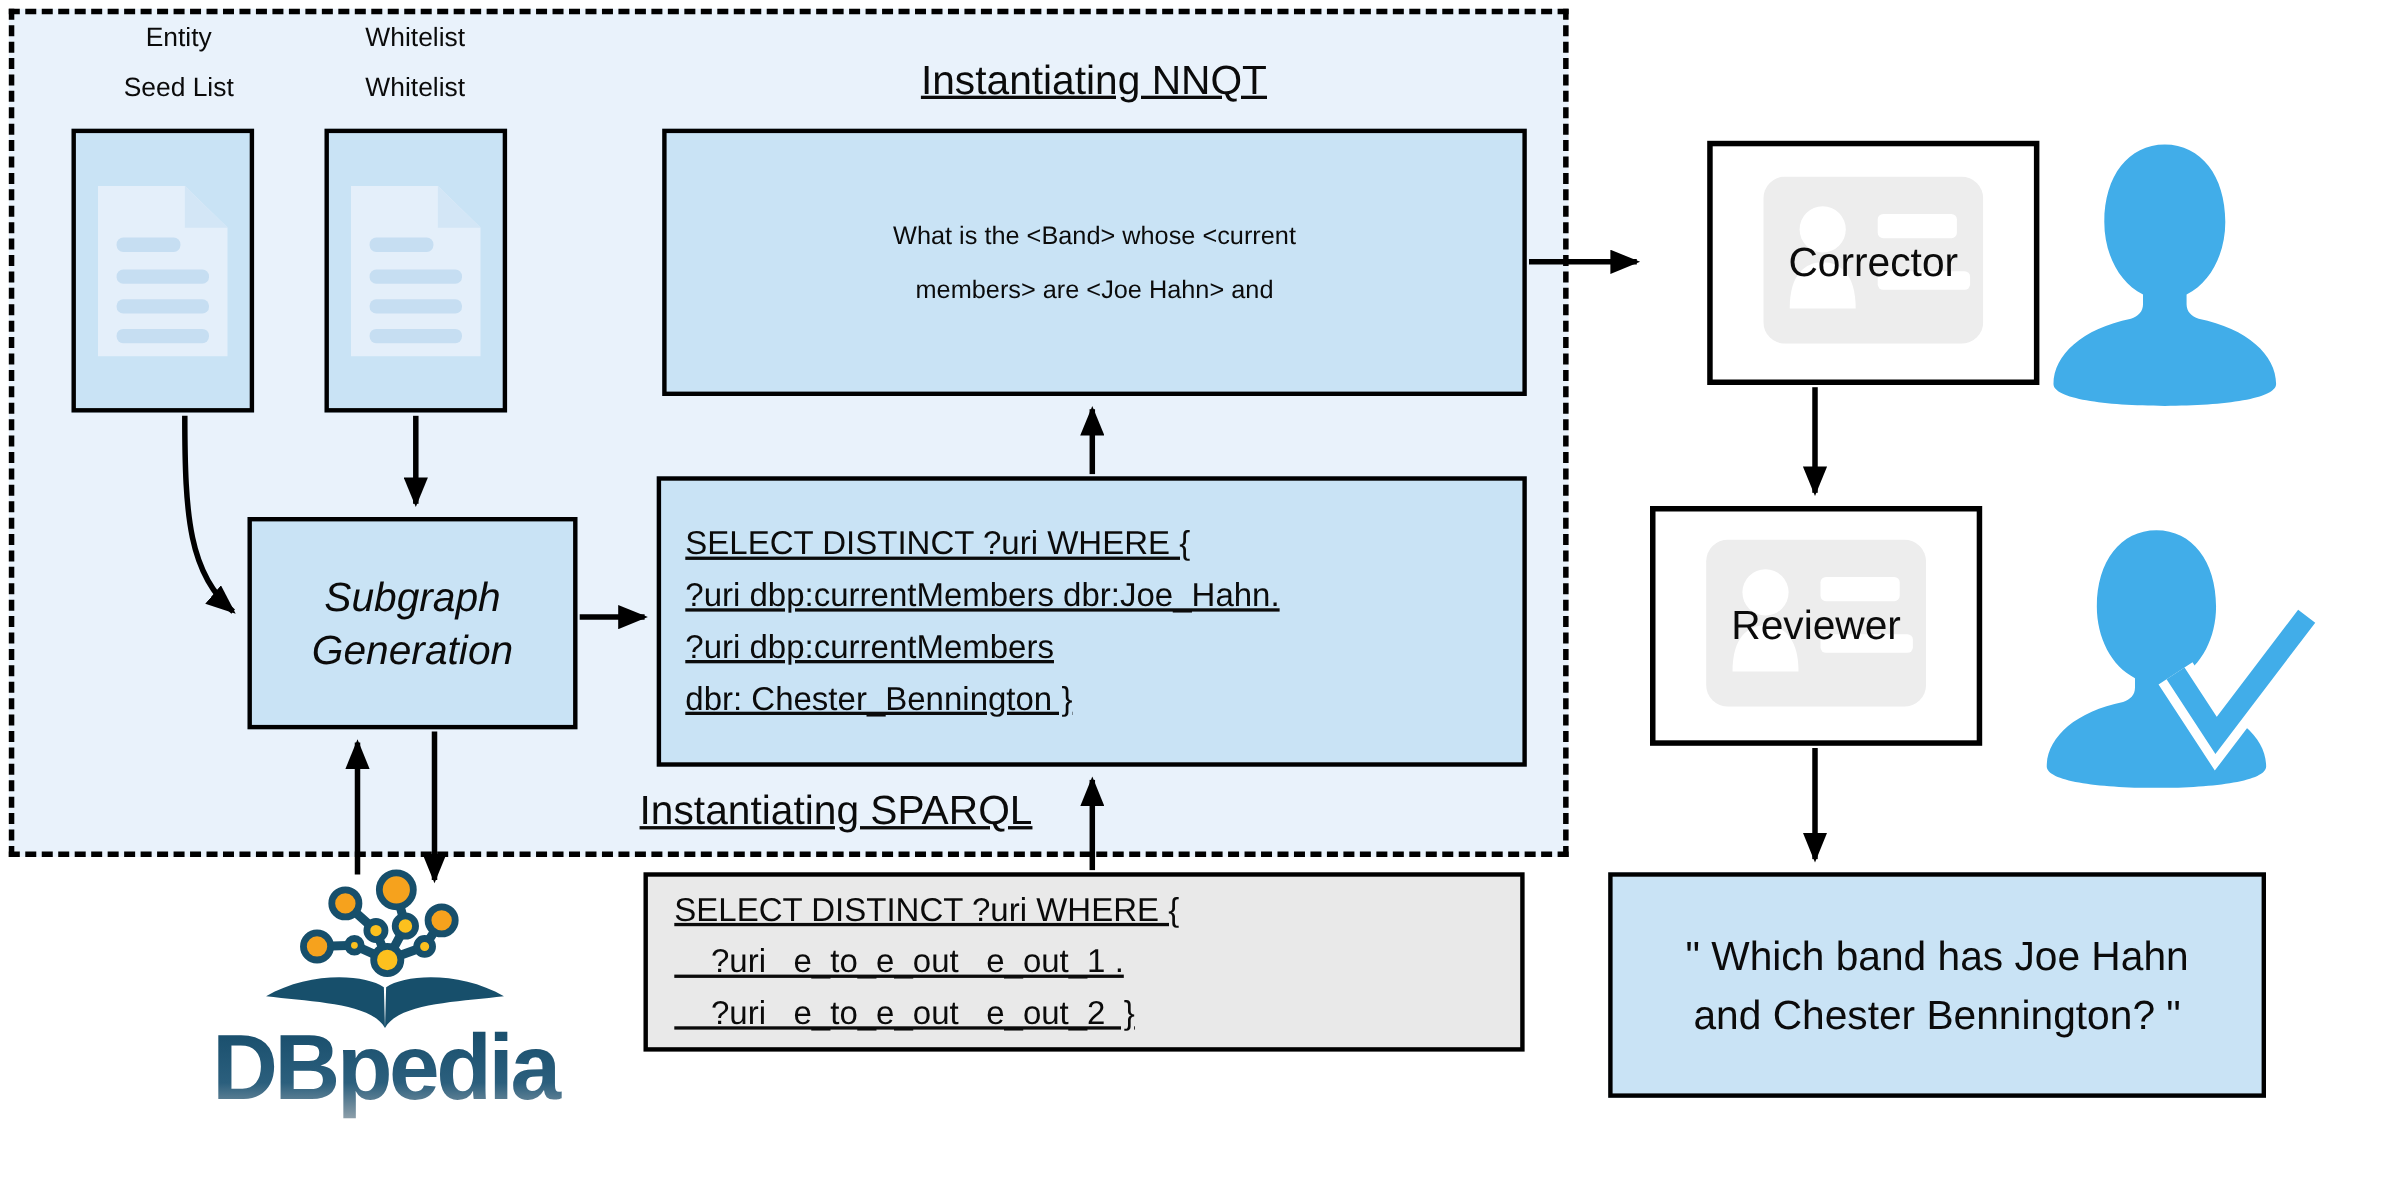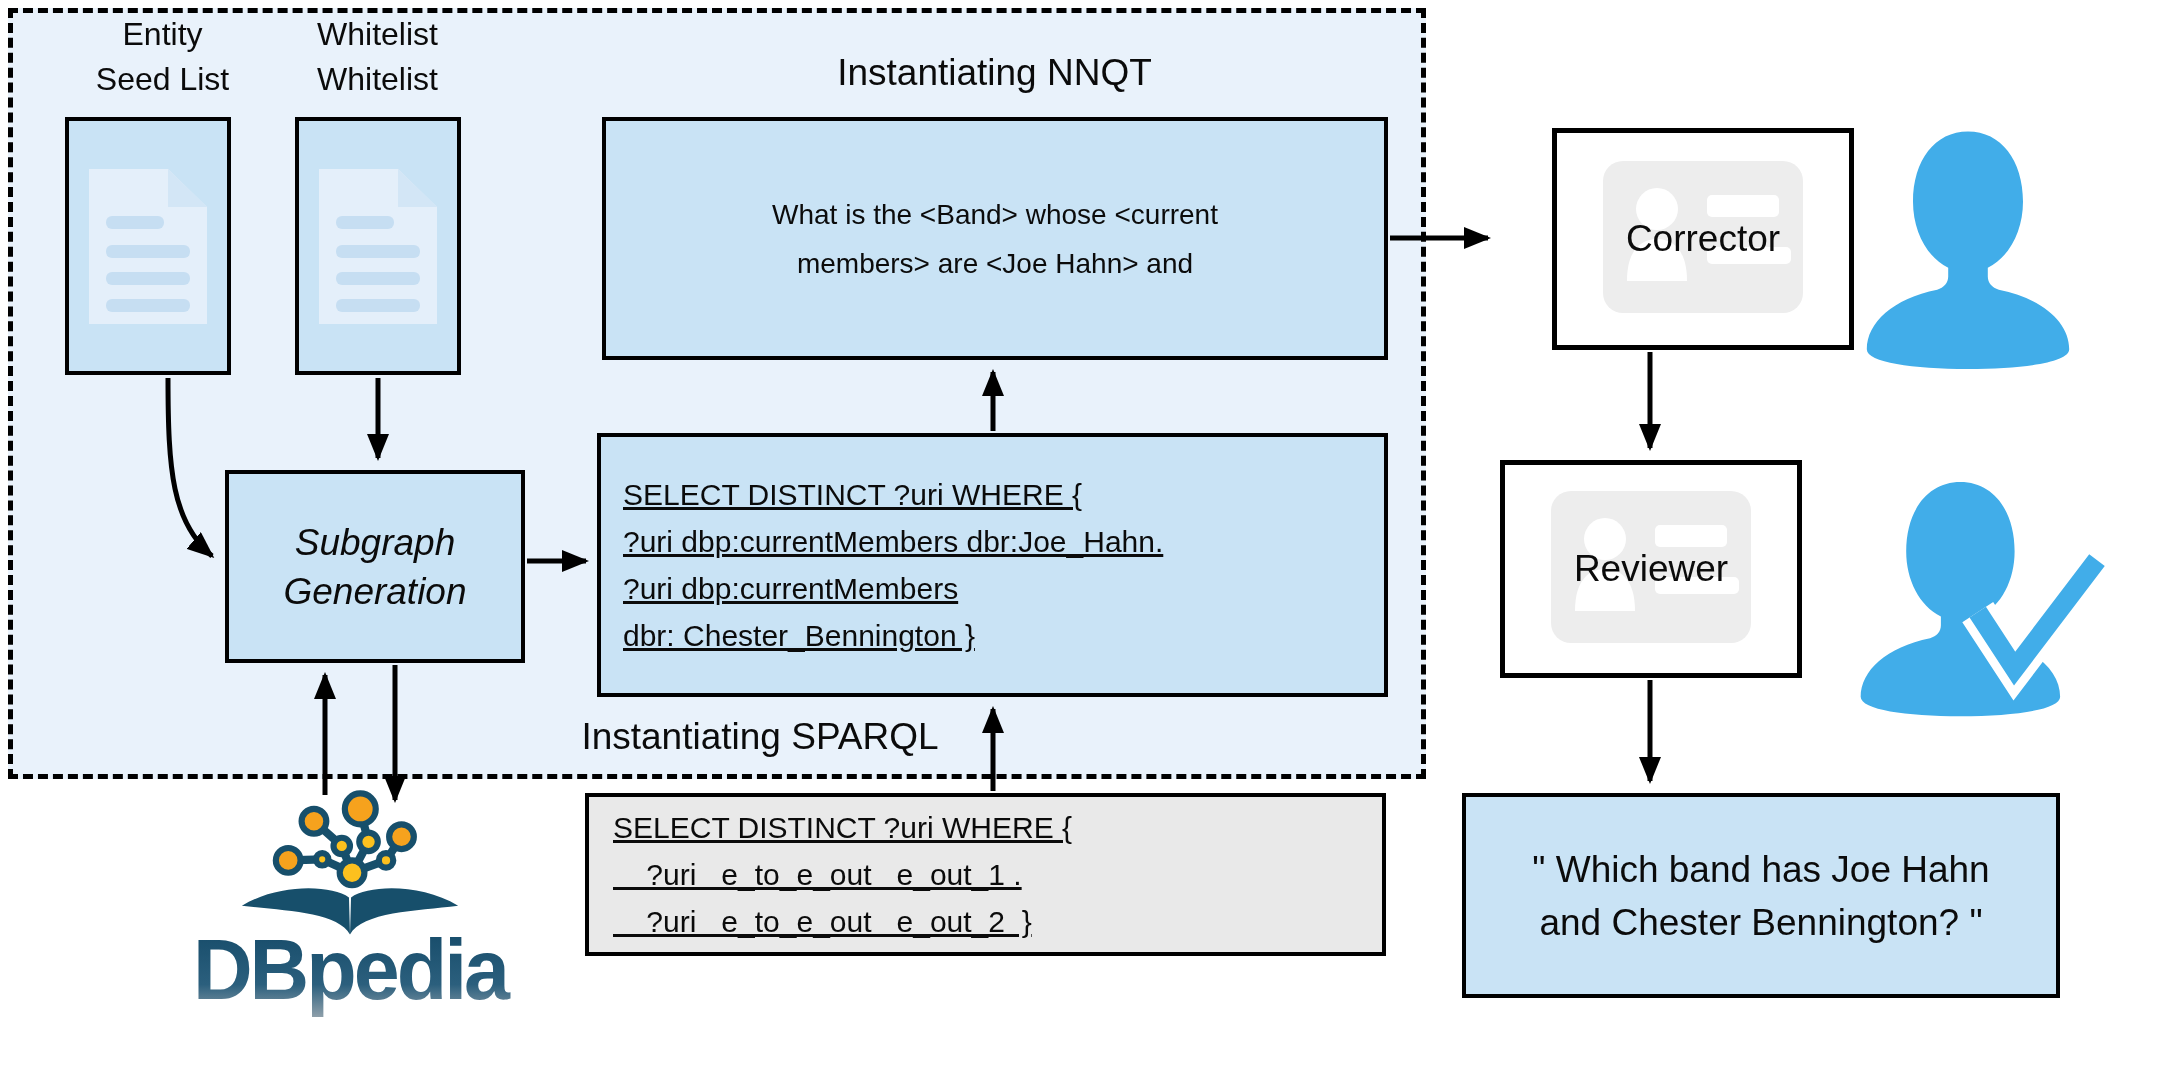--- a/index.html
+++ b/index.html
@@ -19,24 +19,24 @@
     display:flex;flex-direction:column;align-items:center;justify-content:center;
   }
   .whitebox{
     background:#ffffff;border:5px solid #000;box-sizing:border-box;
   }
   .graybox{
     background:#e9e9e9;border:4px solid #000;box-sizing:border-box;
     display:flex;flex-direction:column;justify-content:center;
   }
   .doc-label{
-    font-size:32px;line-height:45px;text-align:center;font-weight:400;
-  }
-  .section-label{font-size:37px;text-align:center;}
-  .center-text{font-size:28px;line-height:49px;text-align:center;}
+    font-size:24px;line-height:45px;text-align:center;font-weight:400;
+  }
+  .section-label{font-size:37px;text-align:center;text-decoration:underline;}
+  .center-text{font-size:23px;line-height:49px;text-align:center;}
   .code-text{font-size:30px;line-height:47px;text-align:left;text-decoration:underline;}
   .pre{white-space:pre;}
   .node-label{font-size:37px;}
   
   .docbox{
     background:#c9e3f5;border:4px solid #000;box-sizing:border-box;
     display:flex;align-items:center;justify-content:center;
   }
   .cardwrap{
     position:absolute;left:50%;top:50%;transform:translate(-50%,-50%);

